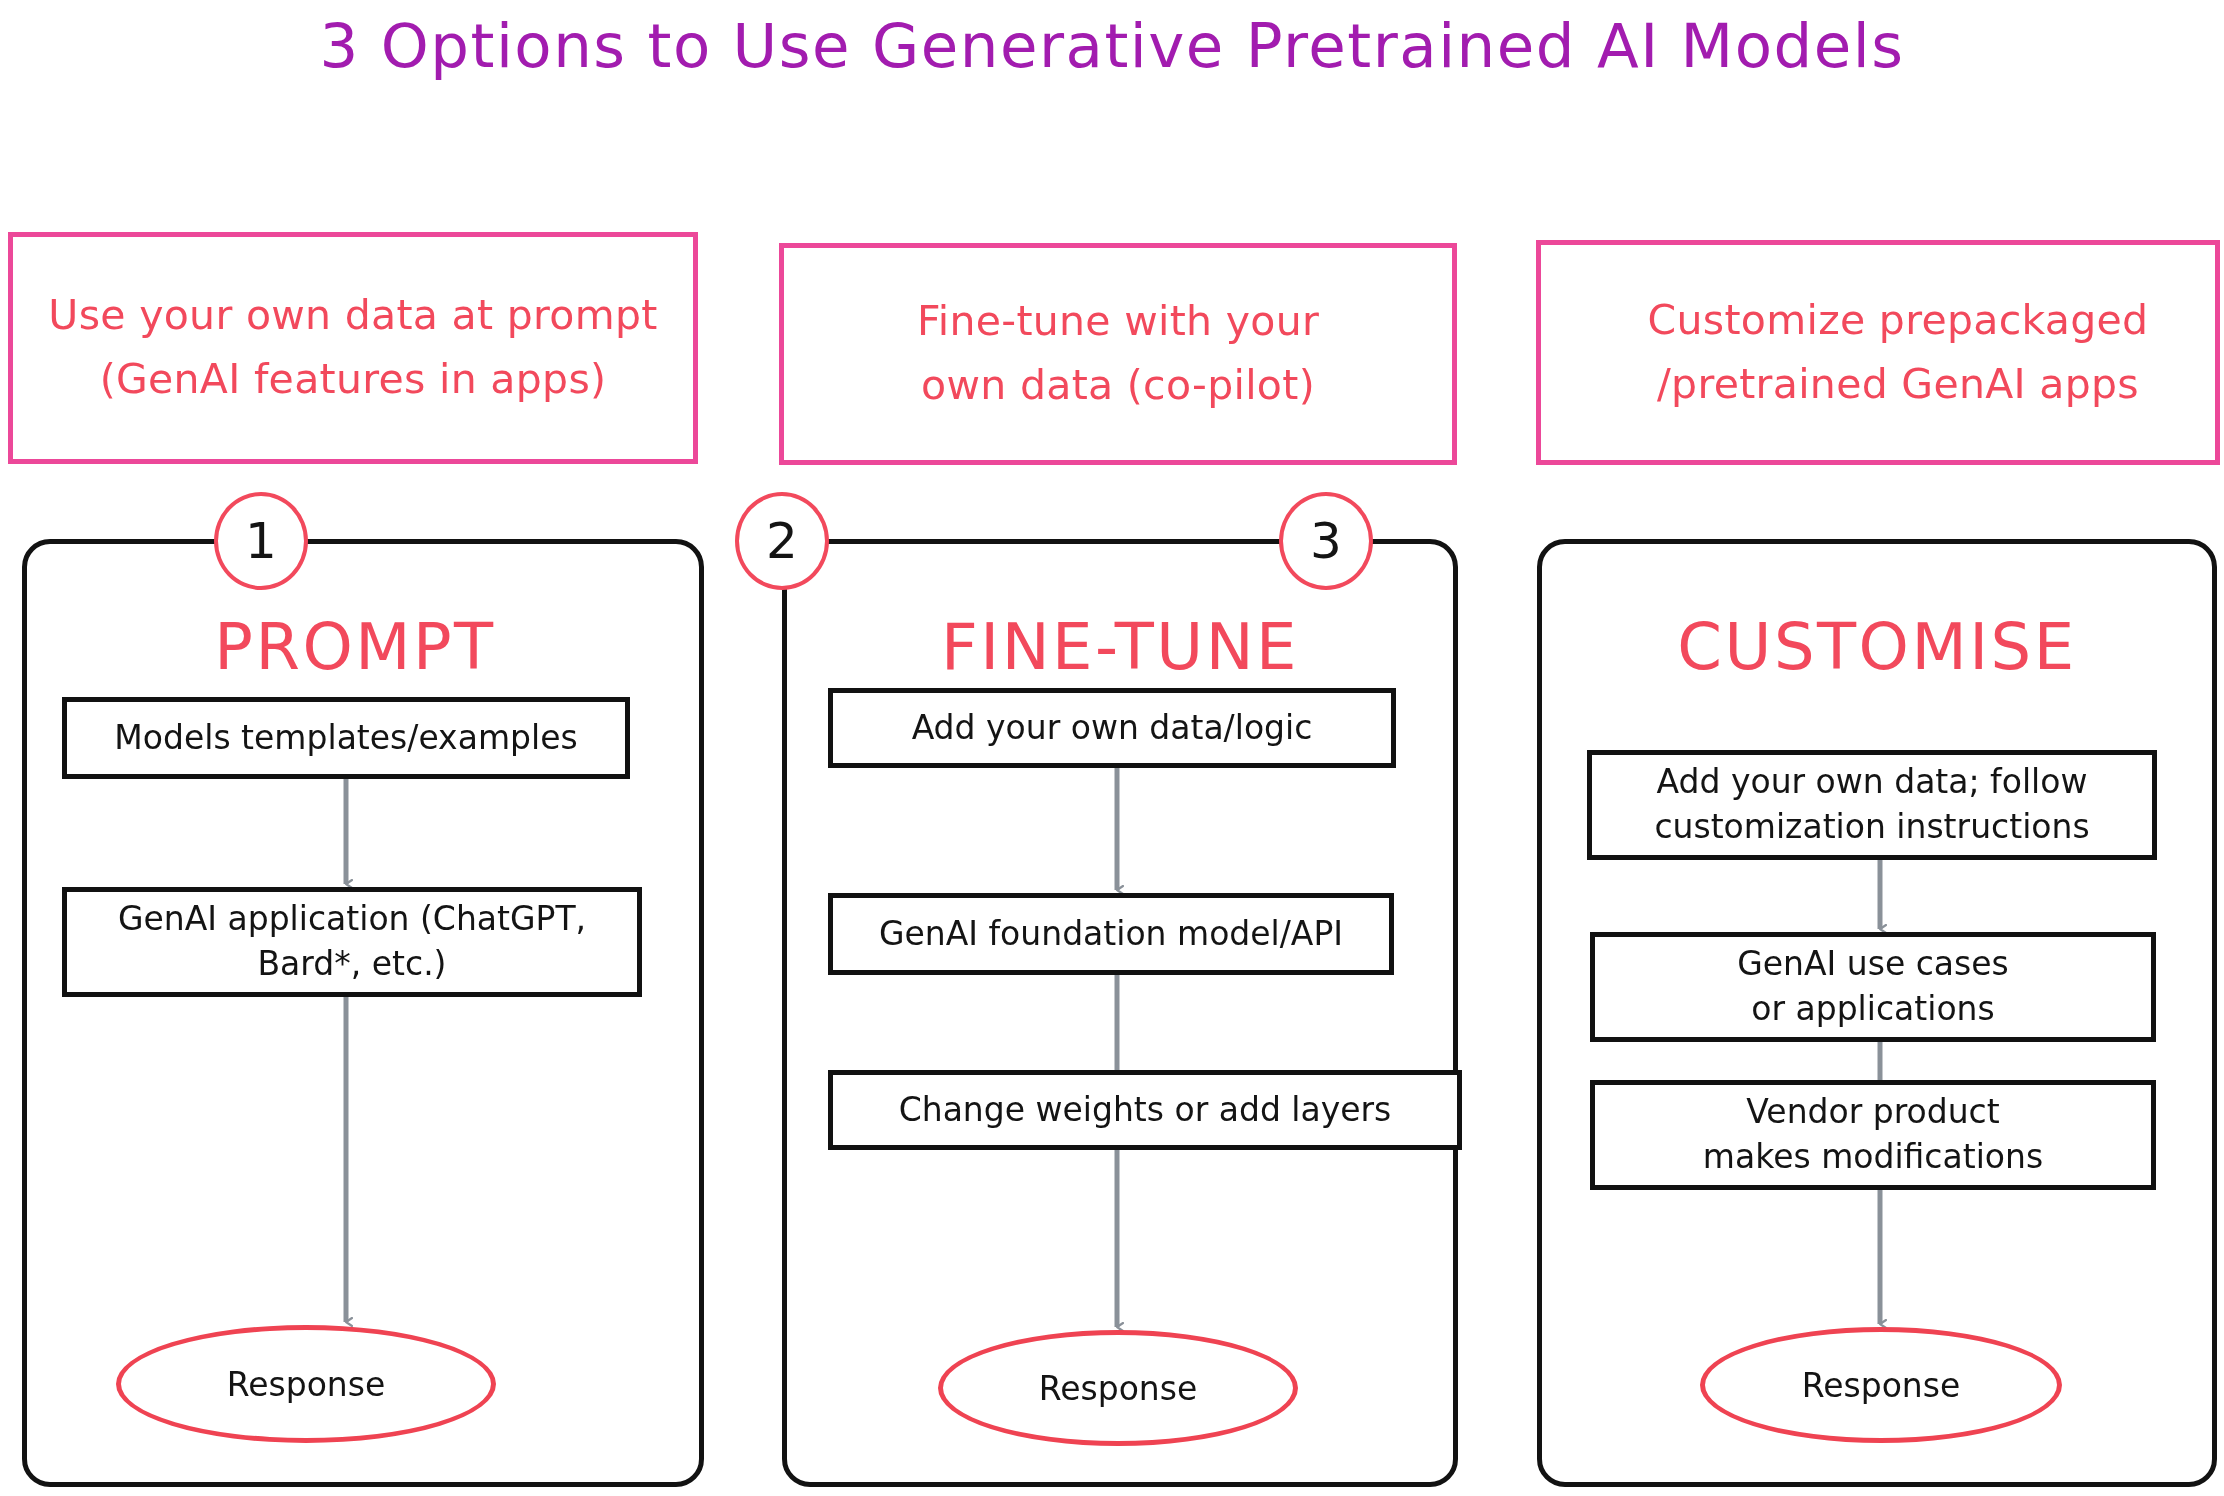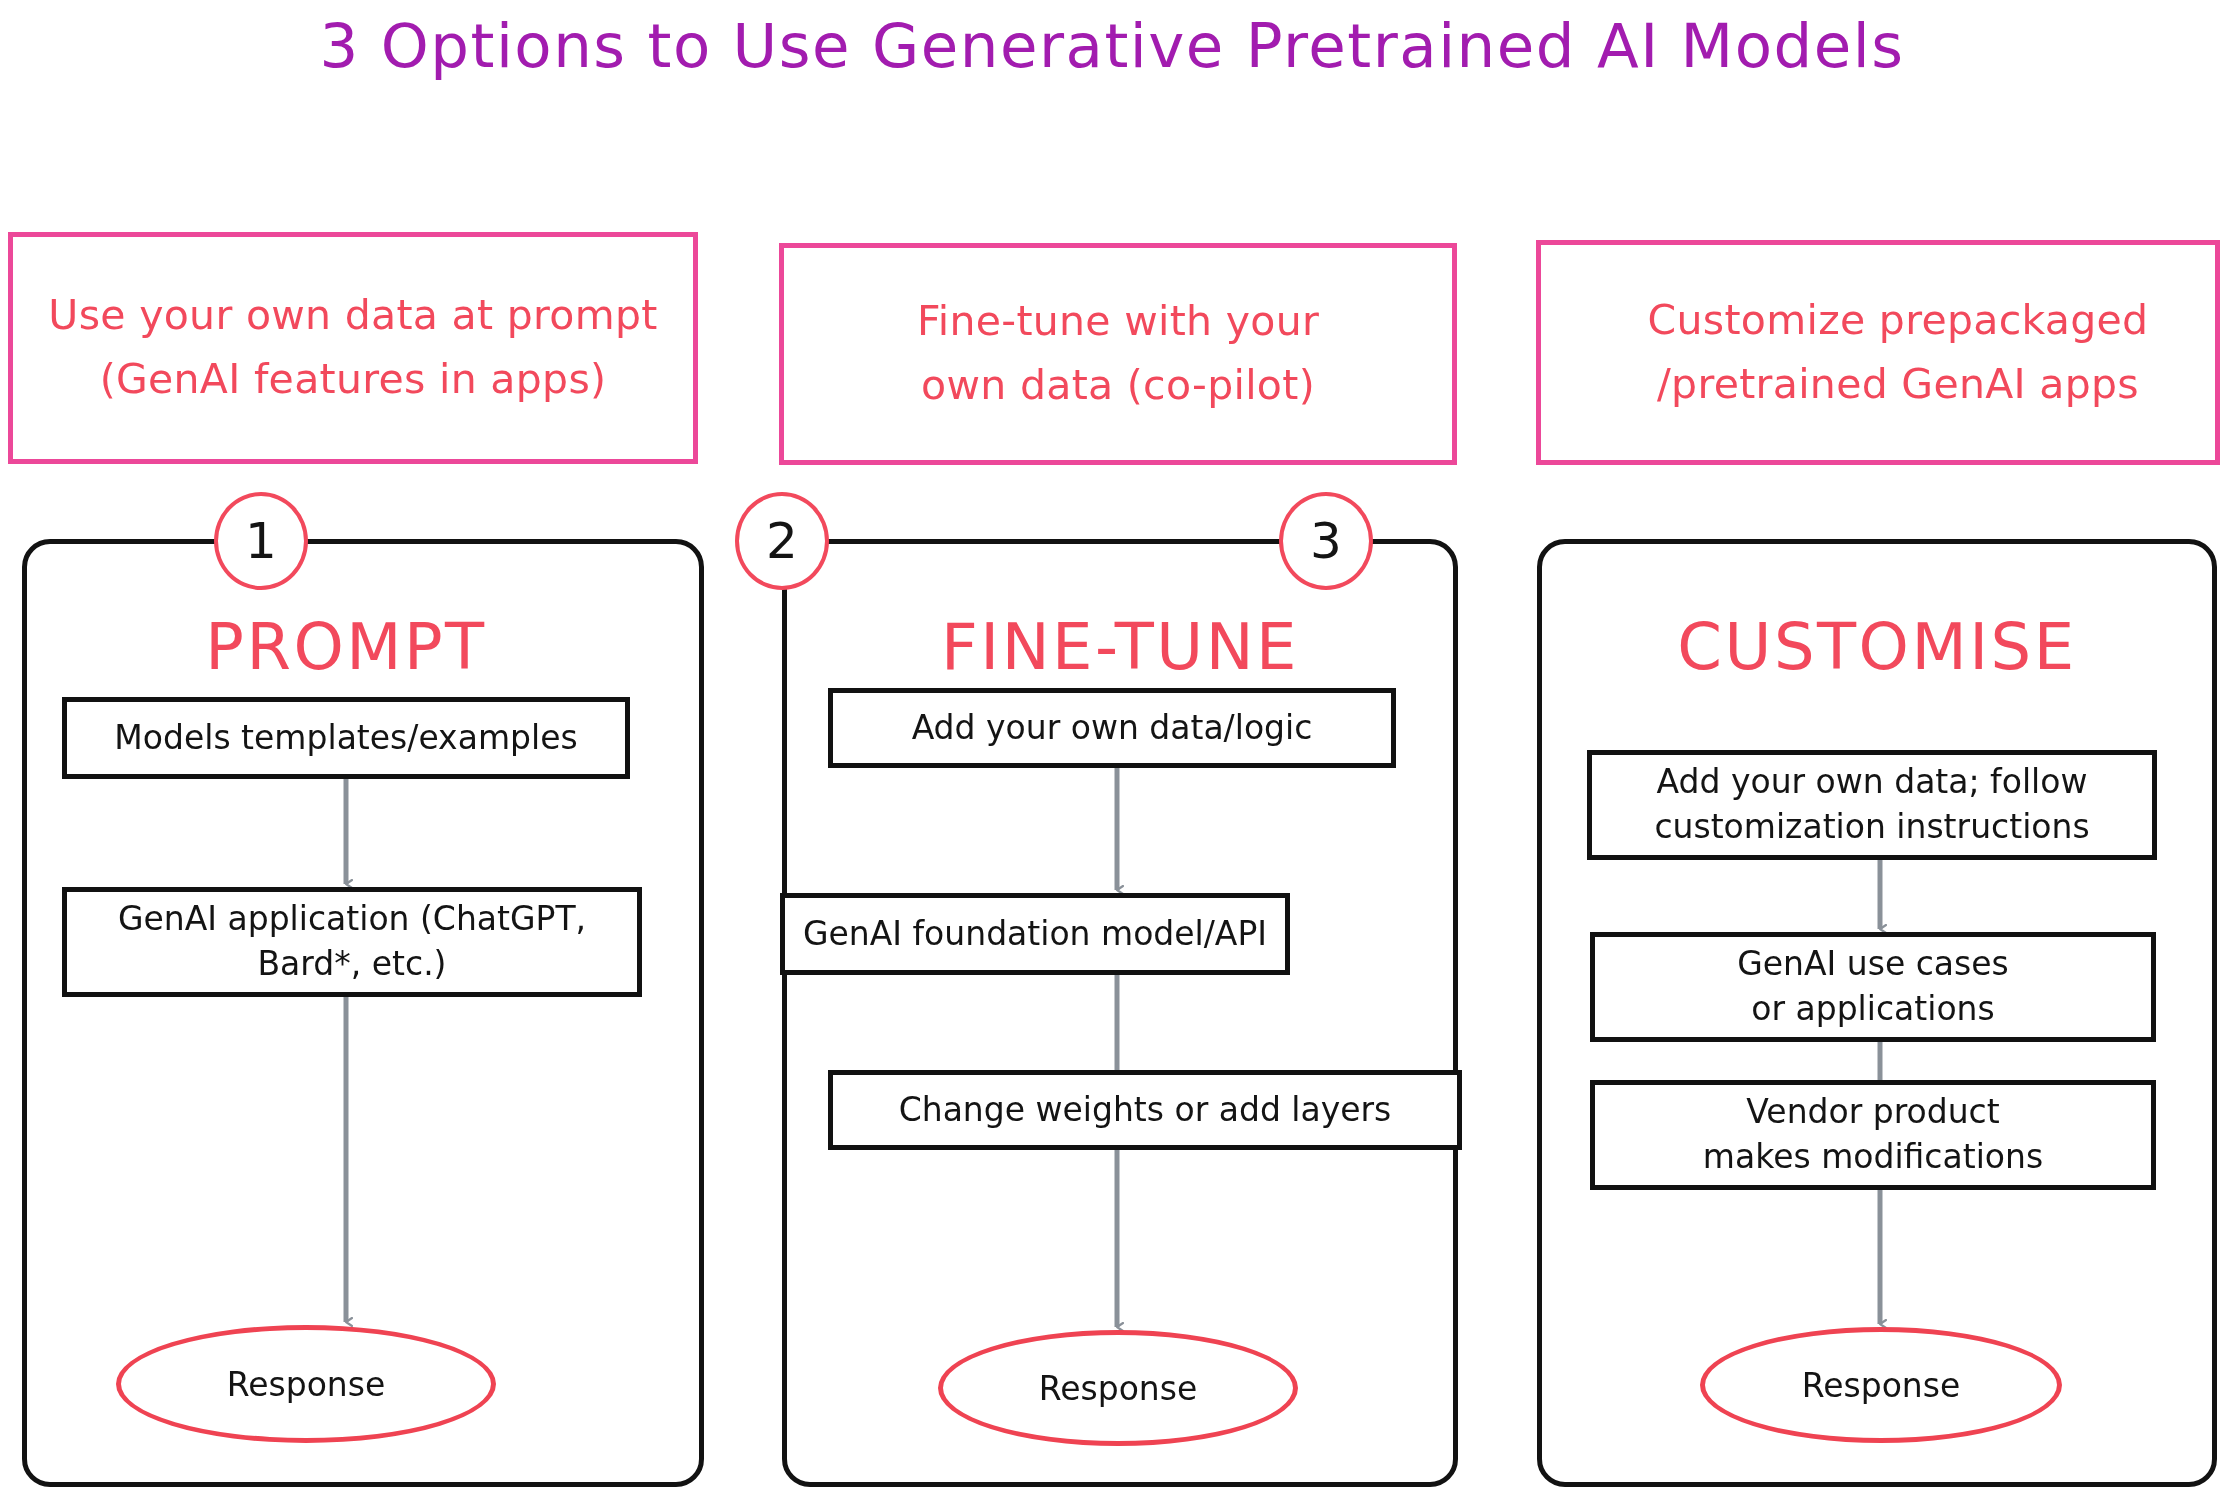--- a/index.html
+++ b/index.html
@@ -95,21 +95,21 @@
   
   .column-heading {
     position: absolute;
     text-align: center;
     color: #f2495c;
     font-size: 64px;
     letter-spacing: 2.5px;
     z-index: 5;
     top: 610px;
   }
-  #column-heading-1 { left: 22px;   width: 648px; }
+  #column-heading-1 { left: 22px;   width: 648px; padding-left: 9px; }
   #column-heading-2 { left: 782px;  width: 676px; }
   #column-heading-3 { left: 1537px; width: 680px; }
 
   
   .step-box {
     position: absolute;
     box-sizing: border-box;
     border: 5px solid #111111;
     background: #ffffff;
     display: flex;
@@ -121,21 +121,21 @@
     line-height: 1.35;
     white-space: pre-line;
     z-index: 5;
   }
 
   
   #c1-box-1 { left: 62px; top: 697px; width: 568px; height: 82px; }
   #c1-box-2 { left: 62px; top: 887px; width: 580px; height: 110px; }
   
   #c2-box-1 { left: 828px; top: 688px; width: 568px; height: 80px; }
-  #c2-box-2 { left: 780px; top: 893px; width: 510px; height: 82px; }
+  #c2-box-2 { left: 828px; top: 893px; width: 566px; height: 82px; }
   #c2-box-3 { left: 828px; top: 1070px; width: 634px; height: 80px; }
   
   #c3-box-1 { left: 1587px; top: 750px; width: 570px; height: 110px; }
   #c3-box-2 { left: 1590px; top: 932px; width: 566px; height: 110px; }
   #c3-box-3 { left: 1590px; top: 1080px; width: 566px; height: 110px; }
 
   
   .response-ellipse {
     position: absolute;
     box-sizing: border-box;

